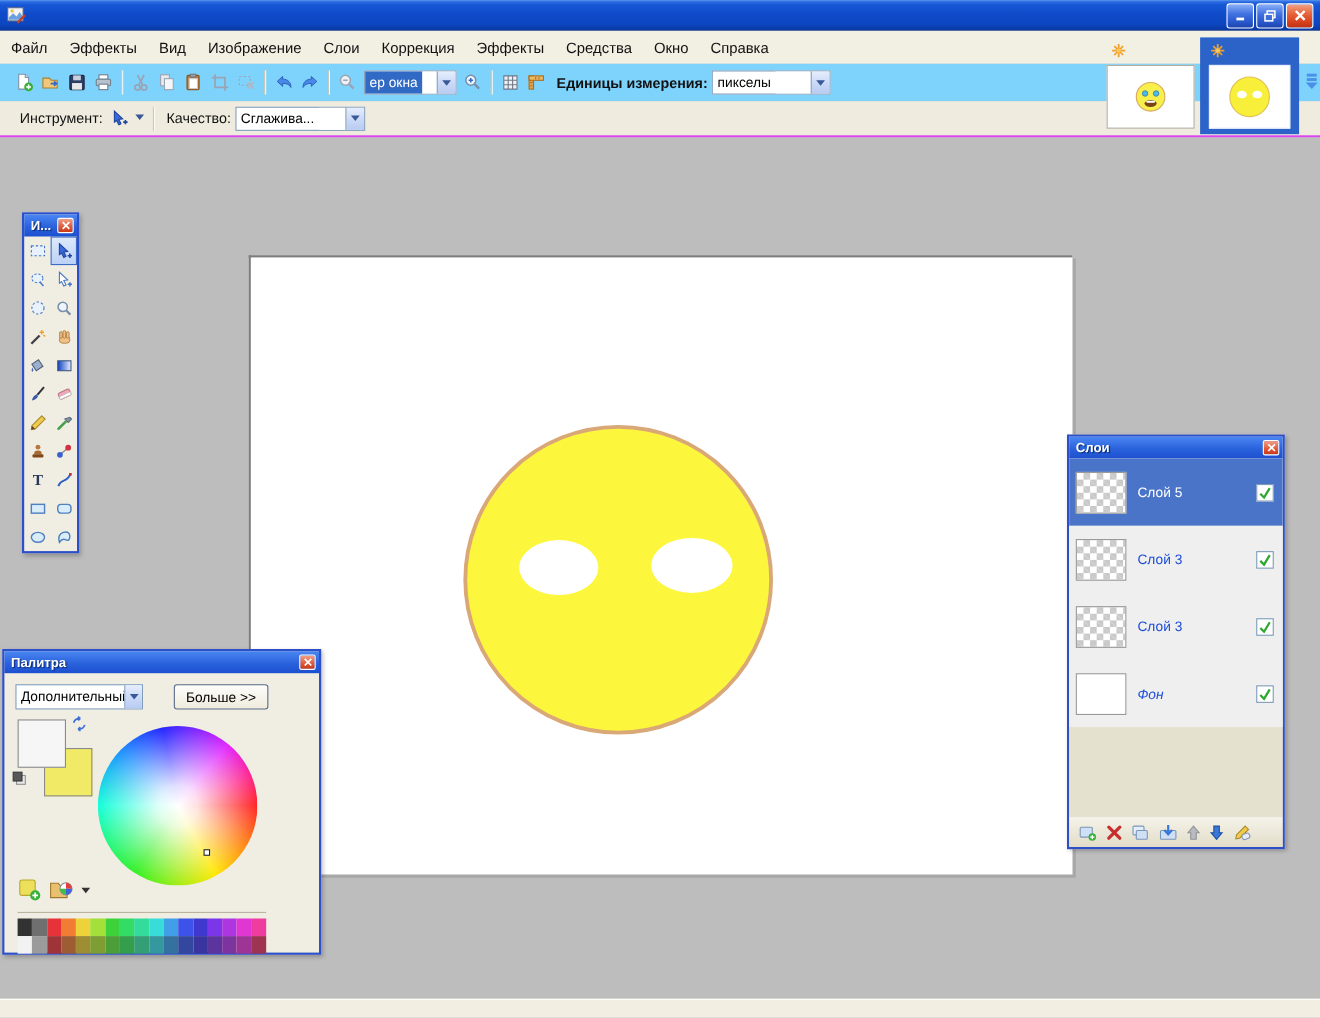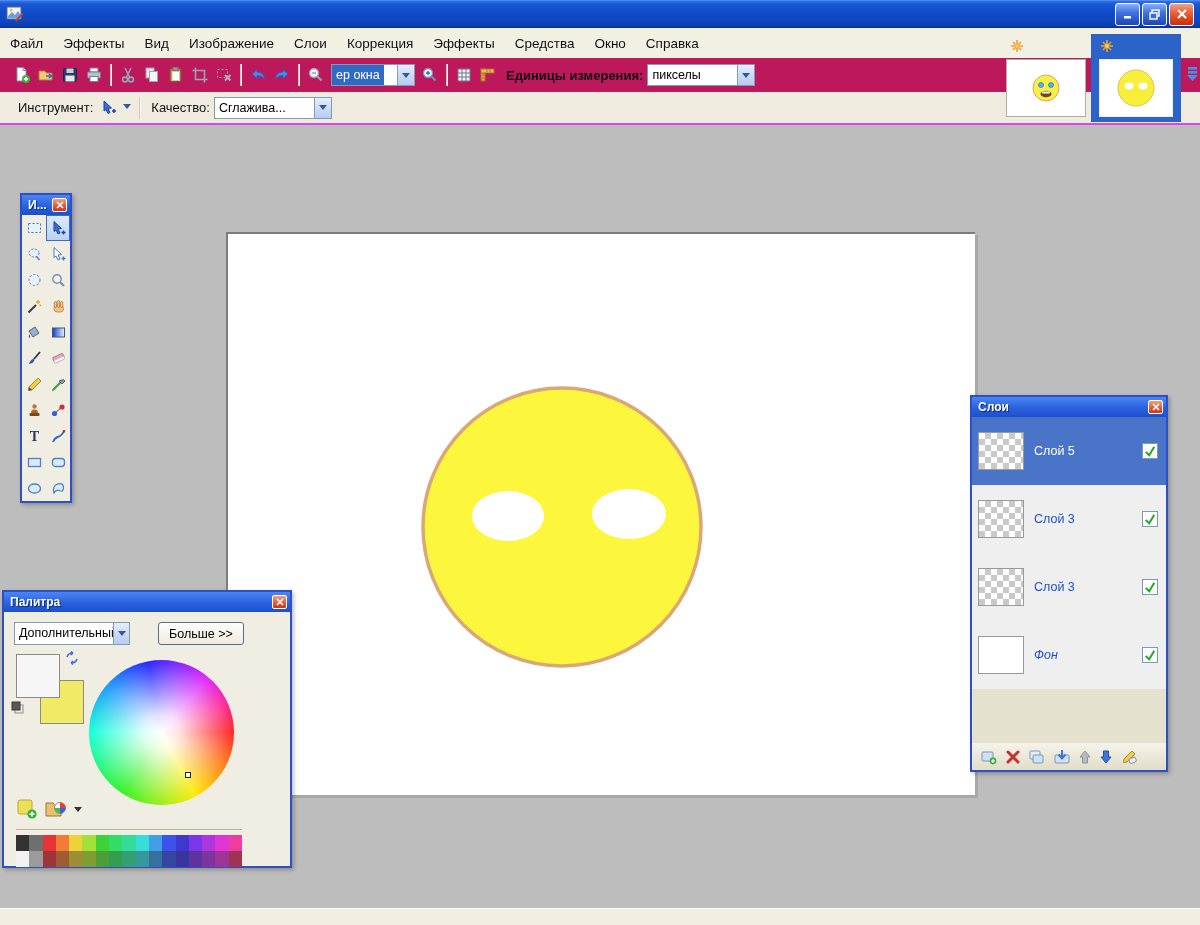--- a/index.html
+++ b/index.html
@@ -19,21 +19,21 @@
     background:linear-gradient(180deg,#8ab0f8 0%,#4273e0 40%,#2c5cd0 70%,#1e46b0 100%); }
   .winbtn.close { background:linear-gradient(180deg,#f2a285 0%,#e8643c 40%,#d8431e 75%,#c03012 100%); }
 
   
   .menubar { position:absolute; left:0; top:28px; width:1200px; height:30px;
     background:#f2efe3; display:flex; align-items:center; }
   .menu-item { padding:4px 10px; color:#111; font-size:13.5px; cursor:default; }
 
   
   .toolbar1 { position:absolute; left:0; top:58px; width:1200px; height:34px;
-    background:#be185d; display:flex; align-items:center; padding-left:10px; }
+    background:#7dd3fc; display:flex; align-items:center; padding-left:10px; }
   .toolbar2 { position:absolute; left:0; top:92px; width:1200px; height:33px;
     background:#efecdf; display:flex; align-items:center; padding-left:12px;
     border-bottom:2px solid #d946ef; }
   .tbtn { width:24px; height:24px; display:flex; align-items:center; justify-content:center; }
   .tsep { width:2px; height:22px; margin:0 4px; border-left:1px solid #cdc9b4; border-right:1px solid #fbfaf4; }
   .tb-label { font-size:13px; color:#111; margin:0 4px 0 6px; white-space:nowrap; }
 
   .combo { display:flex; align-items:stretch; height:22px; border:1px solid #7f9db9; background:#fff; }
   .combo .txt { padding:3px 4px 0 4px; font-size:12.5px; white-space:nowrap; overflow:hidden; }
   .combo .txt.sel { background:#316ac5; color:#fff; }
@@ -65,21 +65,21 @@
 
   
   .tools-panel { left:20px; top:68px; width:52px; height:310px; }
   .tools-grid { display:grid; grid-template-columns:24px 24px; }
   .tool-cell { width:24px; height:26px; display:flex; align-items:center; justify-content:center; }
   .tool-cell.selected { border:1px solid #3c6cc8; background:linear-gradient(180deg,#dce9fb,#bcd2f5); }
 
   
   .layers-panel { left:970px; top:270px; width:198px; height:377px; display:flex; flex-direction:column; }
   .layers-list { background:#efefef; }
-  .layer-row { height:68px; display:flex; align-items:center; padding:0 8px 0 6px; background:#efefef; }
+  .layer-row { height:61px; display:flex; align-items:center; padding:0 8px 0 6px; background:#efefef; }
   .layer-row.selected { background:#4a74c8; }
   .layer-row.selected .layer-name { color:#fff; }
   .layer-thumb { width:46px; height:38px; border:1px solid #9a9a9a; background:#fff; position:relative; flex:0 0 auto; }
   .checker { background-color:#fff;
     background-image:linear-gradient(45deg,#c9c9c9 25%,transparent 25%,transparent 75%,#c9c9c9 75%),
                      linear-gradient(45deg,#c9c9c9 25%,transparent 25%,transparent 75%,#c9c9c9 75%);
     background-size:12px 12px; background-position:0 0,6px 6px; }
   .layer-name { margin-left:10px; font-size:12.5px; color:#1d4ed8; }
   .layer-name.italic { font-style:italic; }
   .layer-check { margin-left:auto; width:16px; height:16px; background:#fff; border:1px solid #7a9ab8;

